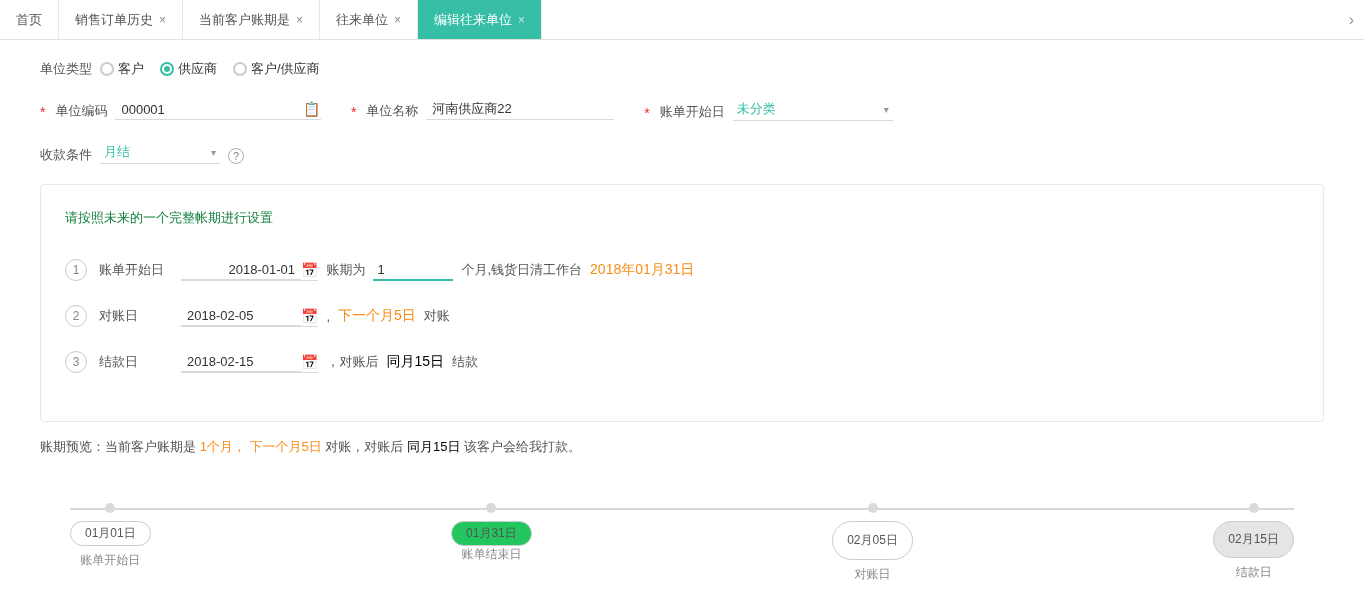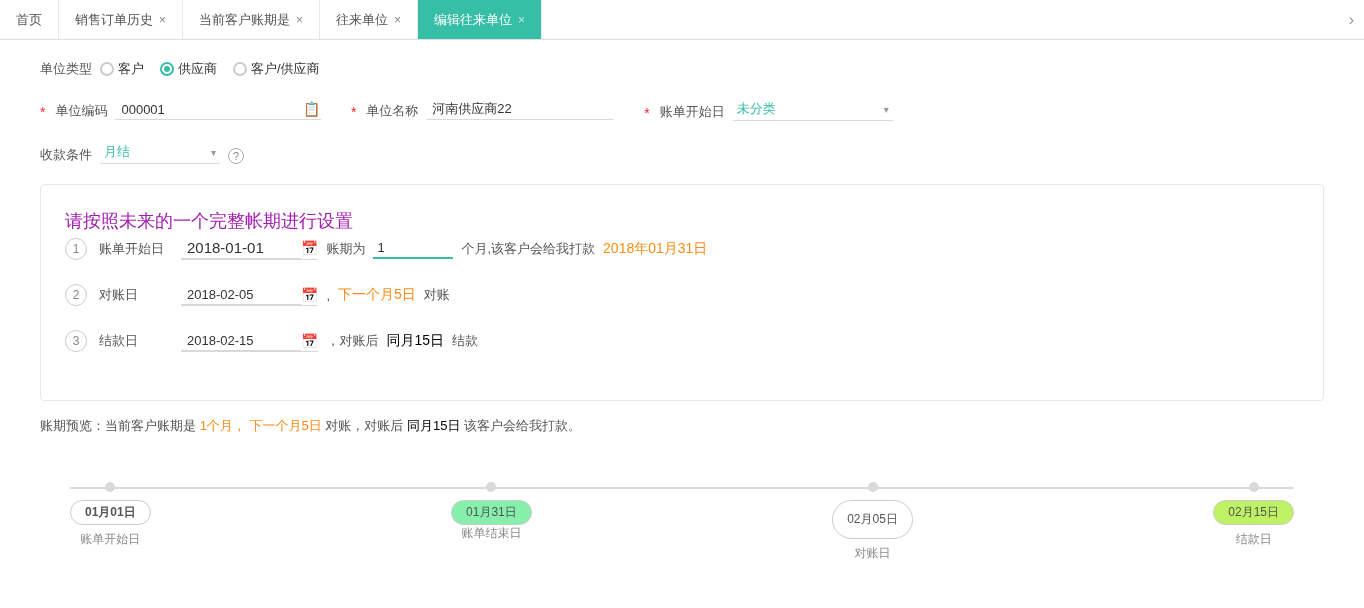--- a/index.html
+++ b/index.html
@@ -181,23 +181,23 @@
     }
 
     
     .panel-box {
       border: 1px solid #e8e8e8;
       border-radius: 4px;
       padding: 24px 24px;
       margin-bottom: 16px;
     }
     .panel-title {
-      font-size: 18px;
-      color: #a21caf;
-      margin-bottom: 4px;
+      font-size: 13px;
+      color: #15803d;
+      margin-bottom: 32px;
     }
 
     
     .step-row {
       display: flex;
       align-items: center;
       margin-bottom: 24px;
       gap: 12px;
     }
     .step-num {
@@ -334,26 +334,26 @@
   </div>
 
   <div class="panel-box">
     <div class="panel-title">请按照未来的一个完整帐期进行设置</div>
 
     <div class="step-row">
       <span class="step-num">1</span>
       <span class="step-label">账单开始日</span>
       <div class="step-content">
         <div class="input-with-icon">
-          <input type="text" value="2018-01-01" style="border-top: none; border-right: none; border-left: none; border-image: initial; outline: none; padding: 2px 6px; font-size: 15px; color: rgb(51, 51, 51); background: transparent; width: 90px; border-bottom: 1px solid rgb(217, 217, 217);">
+          <input type="text" value="2018-01-01" style="border-top: none; border-right: none; border-left: none; border-image: initial; outline: none; padding: 2px 6px; font-size: 13px; color: rgb(51, 51, 51); background: transparent; width: 90px; border-bottom: 1px solid rgb(217, 217, 217); text-align: right;">
           <span class="cal-icon">📅</span>
         </div>
         <span class="step-description">账期为</span>
         <input type="text" class="period-input" value="1" style="">
-        <span class="step-description">个月,该客户会给我打款</span>
+        <span class="step-description">个月,钱货日清工作台</span>
         <span class="highlight-orange">2018年01月31日</span>
       </div>
     </div>
 
     <div class="step-row">
       <span class="step-num">2</span>
       <span class="step-label">对账日</span>
       <div class="step-content">
         <div class="input-with-icon">
           <input type="text" value="2018-02-05" style="border-top: none; border-right: none; border-left: none; border-image: initial; outline: none; padding: 2px 6px; font-size: 13px; color: rgb(51, 51, 51); background: transparent; width: 90px; border-bottom: 1px solid rgb(217, 217, 217);">
@@ -391,44 +391,44 @@
   </div>
 
   <div style="position:relative; padding: 0 30px;">
 
     <div style="position:absolute;top:28px;left:30px;right:30px;height:2px;background:#d9d9d9;z-index:0;"></div>
 
     <div style="display:flex;align-items:flex-start;justify-content:space-between;position:relative;z-index:1;">
 
       <div style="display:flex;flex-direction:column;align-items:center;">
         <div style="width:10px;height:10px;border-radius:50%;background:#d9d9d9;margin-top:23px;"></div>
-        <div style="border:1px solid #ccc;border-radius:20px;padding:3px 14px;font-size:12px;color:#555;background:#fff;margin-top:8px;white-space:nowrap;font-weight:bold;">01月01日</div>
+        <div style="border:1px solid #ccc;border-radius:20px;padding:3px 14px;font-size:12px;color:#555;background:#fff;margin-top:8px;white-space:nowrap;">01月01日</div>
         <div style="font-size:12px;color:#888;margin-top:6px;">账单开始日</div>
       </div>
 
       <div style="flex:1;"></div>
 
       <div style="display:flex;flex-direction:column;align-items:center;">
         <div style="width:10px;height:10px;border-radius:50%;background:#d9d9d9;margin-top:23px;"></div>
-        <div style="border:1px solid #ccc;border-radius:20px;padding:3px 14px;font-size:12px;color:#555;background:#86efac;margin-top:8px;white-space:nowrap;">01月31日</div>
+        <div style="border:1px solid #ccc;border-radius:20px;padding:3px 14px;font-size:12px;color:#555;background:#22c55e;margin-top:8px;white-space:nowrap;">01月31日</div>
         <div style="font-size:12px;color:#888;">账单结束日</div>
       </div>
 
       <div style="flex:1;"></div>
 
       <div style="display:flex;flex-direction:column;align-items:center;">
         <div style="width:10px;height:10px;border-radius:50%;background:#d9d9d9;margin-top:23px;"></div>
         <div style="border:1px solid #ccc;border-radius:20px;padding:10px 14px;font-size:12px;color:#555;background:#fff;margin-top:8px;white-space:nowrap;">02月05日</div>
         <div style="font-size:12px;color:#888;margin-top:6px;">对账日</div>
       </div>
 
       <div style="flex:1;"></div>
 
       <div style="display:flex;flex-direction:column;align-items:center;">
         <div style="width:10px;height:10px;border-radius:50%;background:#d9d9d9;margin-top:23px;"></div>
-        <div style="border:1px solid #ccc;border-radius:20px;padding:3px 14px;font-size:12px;color:#555;background:#bef264;margin-top:8px;white-space:nowrap;">02月15日</div>
+        <div style="border:1px solid #ccc;border-radius:20px;padding:9px 14px;font-size:12px;color:#555;background:#e5e5e5;margin-top:8px;white-space:nowrap;">02月15日</div>
         <div style="font-size:12px;color:#888;margin-top:6px;">结款日</div>
       </div>
 
     </div>
   </div>
 
 </div>
 
 </body></html>

